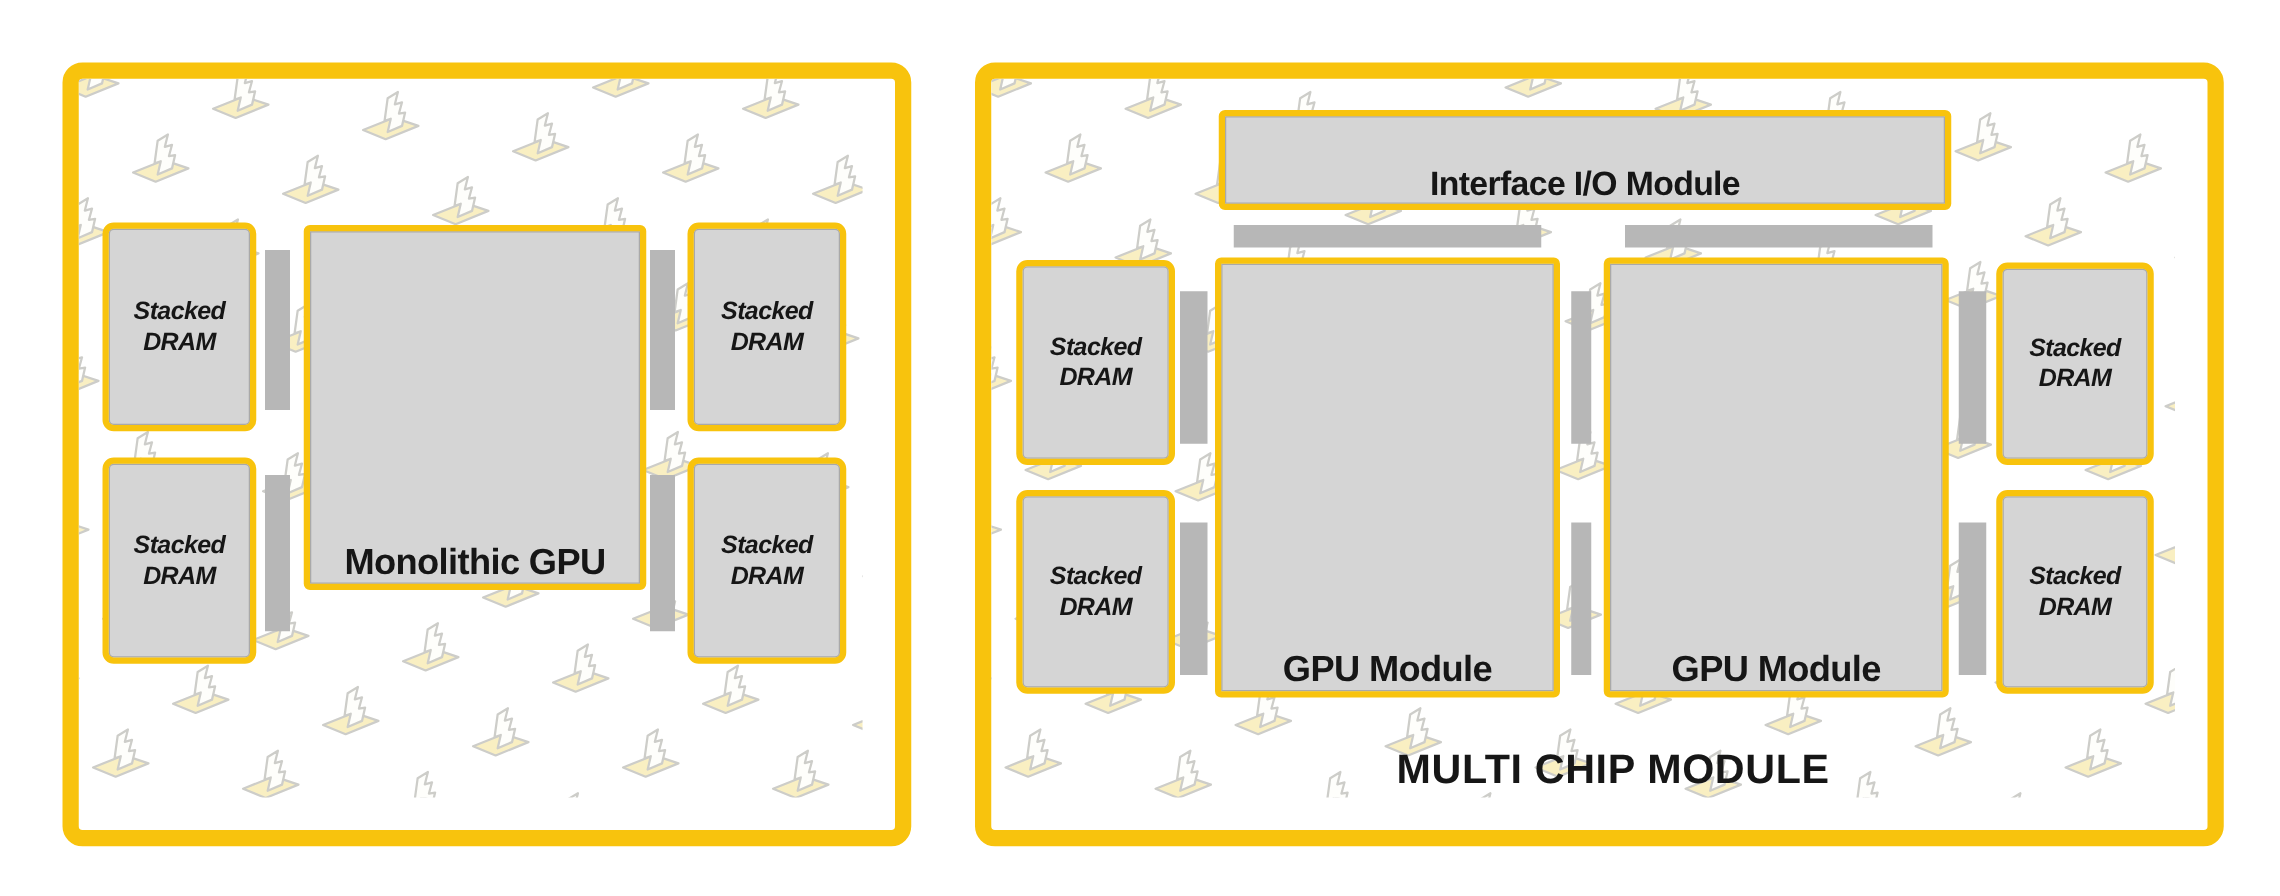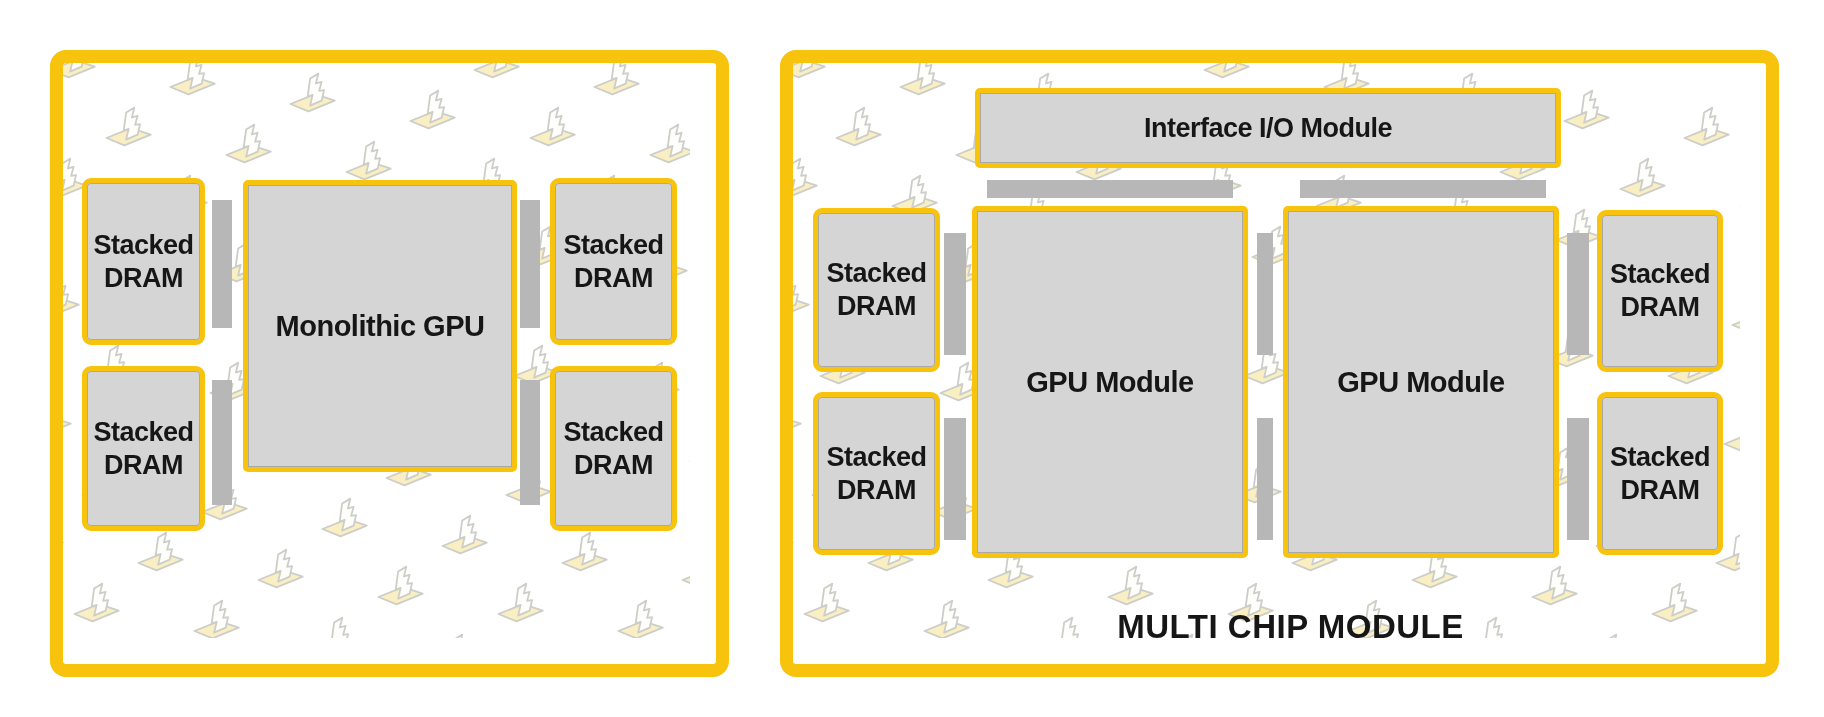--- a/index.html
+++ b/index.html
@@ -25,30 +25,29 @@
   .pat-boot{fill:#FEFEFB;stroke:var(--pattern-outline);stroke-width:2.2;stroke-linejoin:round;}
   .block{
     position:absolute;box-sizing:border-box;
     background:var(--block-gray);
     border:5px solid var(--accent-yellow);
     border-radius:9px;
     box-shadow:inset 0 0 0 1px #a9a9a9;
     display:flex;align-items:center;justify-content:center;
     text-align:center;font-weight:bold;color:var(--text-color);
   }
-  .block.square{border-radius:5px;}
-  .dram-label{font-size:27px;line-height:1.22;letter-spacing:-0.5px;padding:0 4px;}
+  .block.square{border-radius:5px;align-items:flex-end;}
+  .dram-label{font-size:20px;line-height:1.22;letter-spacing:-0.5px;padding:0 4px;font-style:italic;}
   .gpu-label{font-size:29px;letter-spacing:-0.5px;}
   .io-label{font-size:27px;letter-spacing:-0.5px;}
   .bar{position:absolute;background:var(--bar-gray);}
   .caption{
     position:absolute;left:0;width:100%;text-align:center;text-indent:22px;
     font-size:33px;font-weight:bold;letter-spacing:0.5px;color:var(--text-color);
     white-space:nowrap;
-    margin-top:12px;
   }
 </style>
 </head>
 <body>
 
 <svg width="0" height="0" style="position:absolute" aria-hidden="true">
   <defs>
     <g id="mcm-glyph">
       <polygon class="pat-base" points="3,39 33,27 57,35 25,48"></polygon>
       <path class="pat-boot" d="M27,8 L37,2 L34,14 L41,12 L38,23 L44,22 L41,35 L27,41 L30,28 L24,30 Z"></path>

